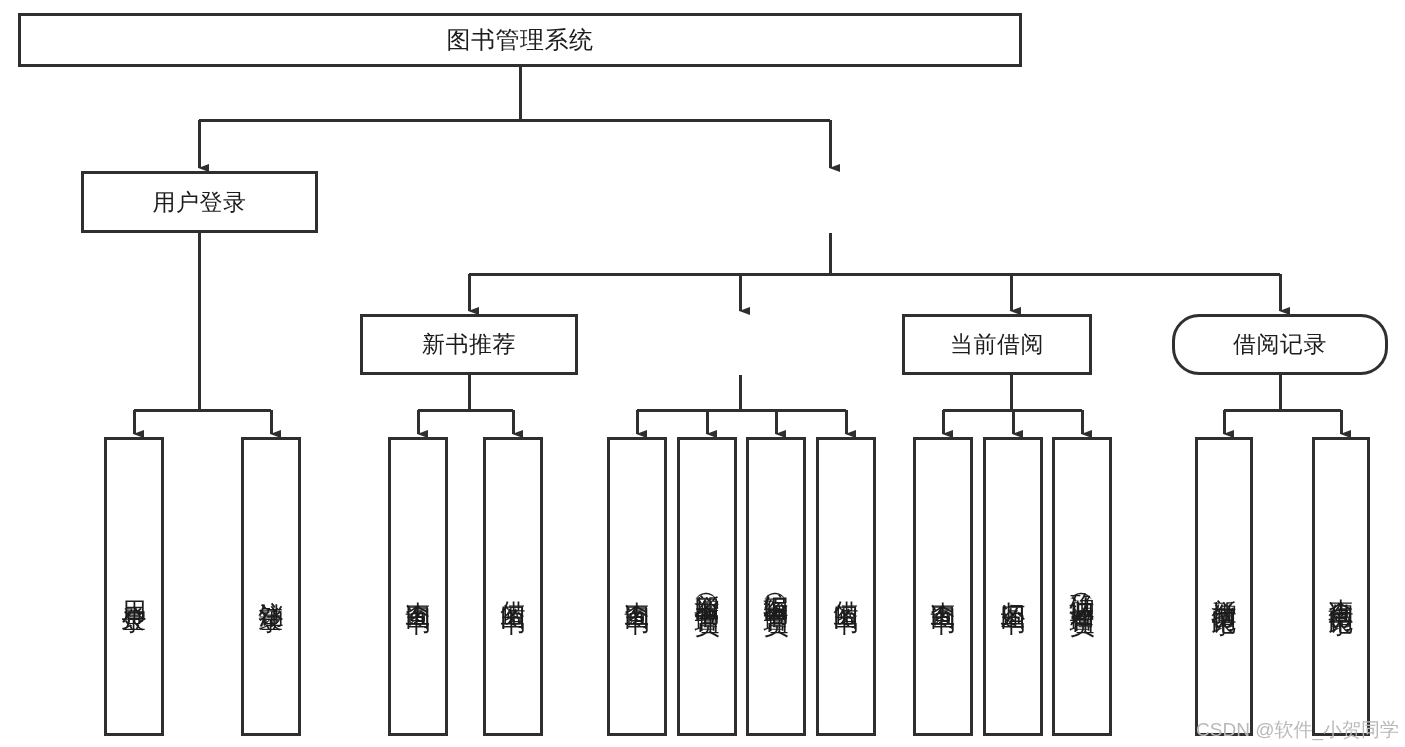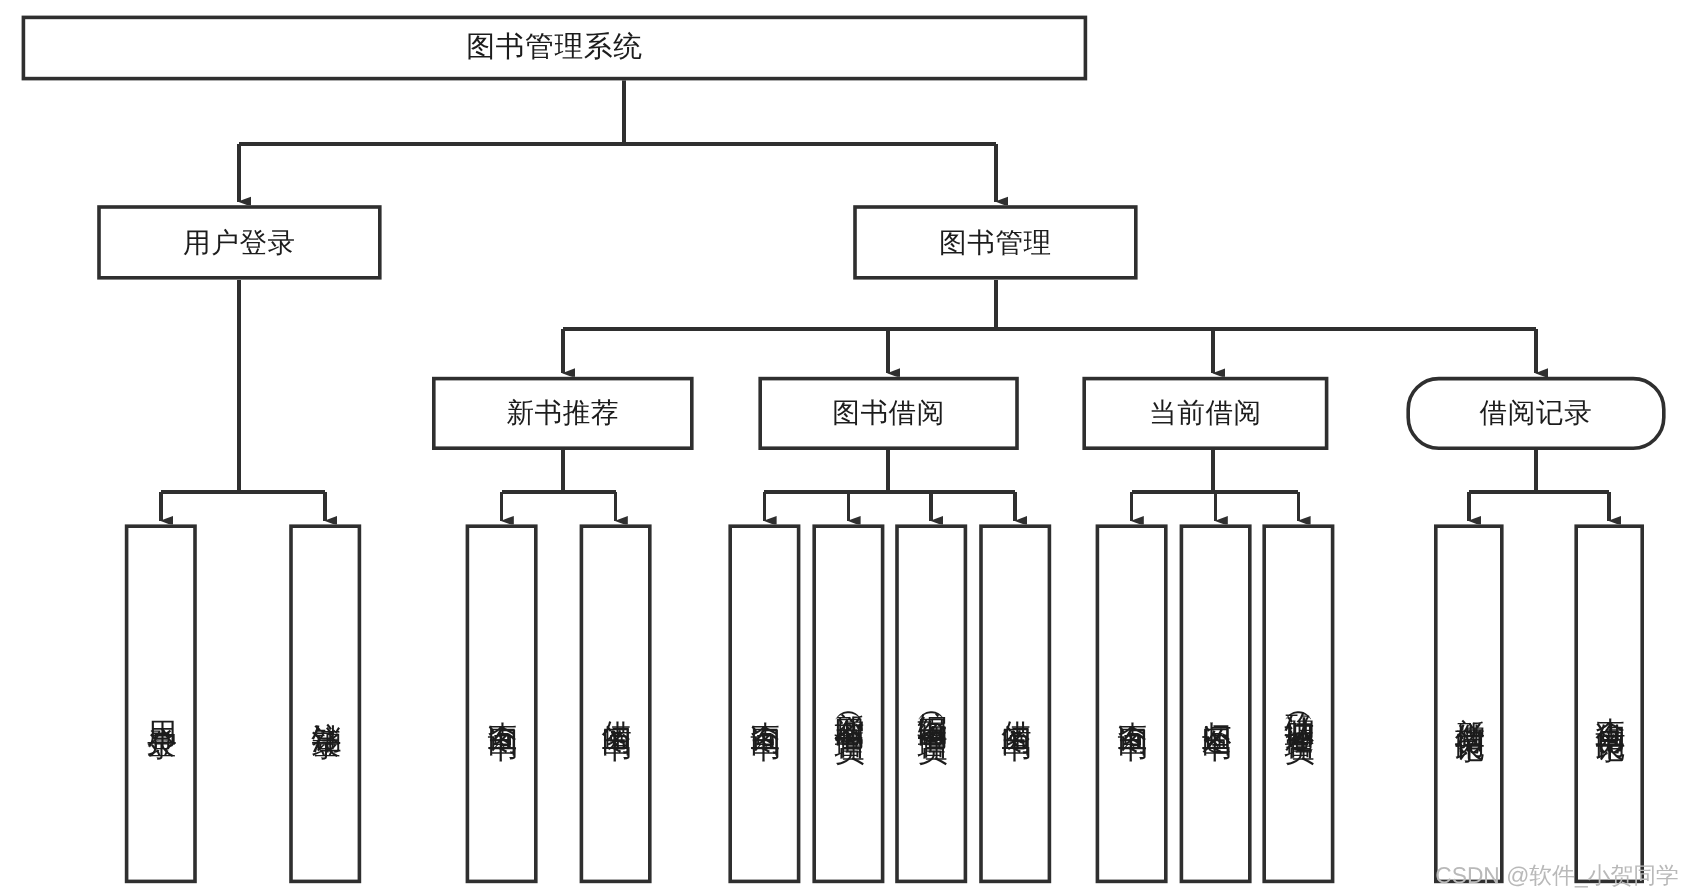--- a/index.html
+++ b/index.html
@@ -125,38 +125,32 @@
       <path d="M1013,410 L1013,434" marker-end="url(#arrowhead)"></path>
       <path d="M1082,410 L1082,434" marker-end="url(#arrowhead)"></path>
 
       <path d="M1280,375 L1280,410"></path>
       <path d="M1224,410 L1341,410"></path>
       <path d="M1224,410 L1224,434" marker-end="url(#arrowhead)"></path>
       <path d="M1341,410 L1341,434" marker-end="url(#arrowhead)"></path>
     </g>
   </svg>
 
-  <div class="node root horizontal" style="left:18px; top:13px; width:888px; height:54px;">
+  <div class="node root horizontal" style="left:18px; top:13px; width:1004px; height:54px;">
     <span class="label">图书管理系统</span>
   </div>
 
   <div class="node horizontal" style="left:81px; top:171px; width:237px; height:62px;">
     <span class="label">用户登录</span>
   </div>
-  <div class="node horizontal" style="left:711px; top:171px; width:237px; height:62px;">
-    <span class="label">图书管理</span>
-  </div>
 
   <div class="node horizontal" style="left:360px; top:314px; width:218px; height:61px;text-align:center;">
     <span class="label">新书推荐</span>
   </div>
-  <div class="node horizontal" style="left:632px; top:314px; width:217px; height:61px;">
-    <span class="label">图书借阅</span>
-  </div>
-  <div class="node horizontal" style="left:902px; top:314px; width:205px; height:61px;">
+  <div class="node horizontal" style="left:902px; top:314px; width:190px; height:61px;">
     <span class="label">当前借阅</span>
   </div>
   <div class="node horizontal" style="left:1172px; top:314px; width:216px; height:61px;border-radius:27px;">
     <span class="label">借阅记录</span>
   </div>
 
   <div class="node vertical" style="left:104px; top:437px; width:60px; height:299px;">
     <span class="label">用户登录</span>
   </div>
   <div class="node vertical" style="left:241px; top:437px; width:60px; height:299px;">

